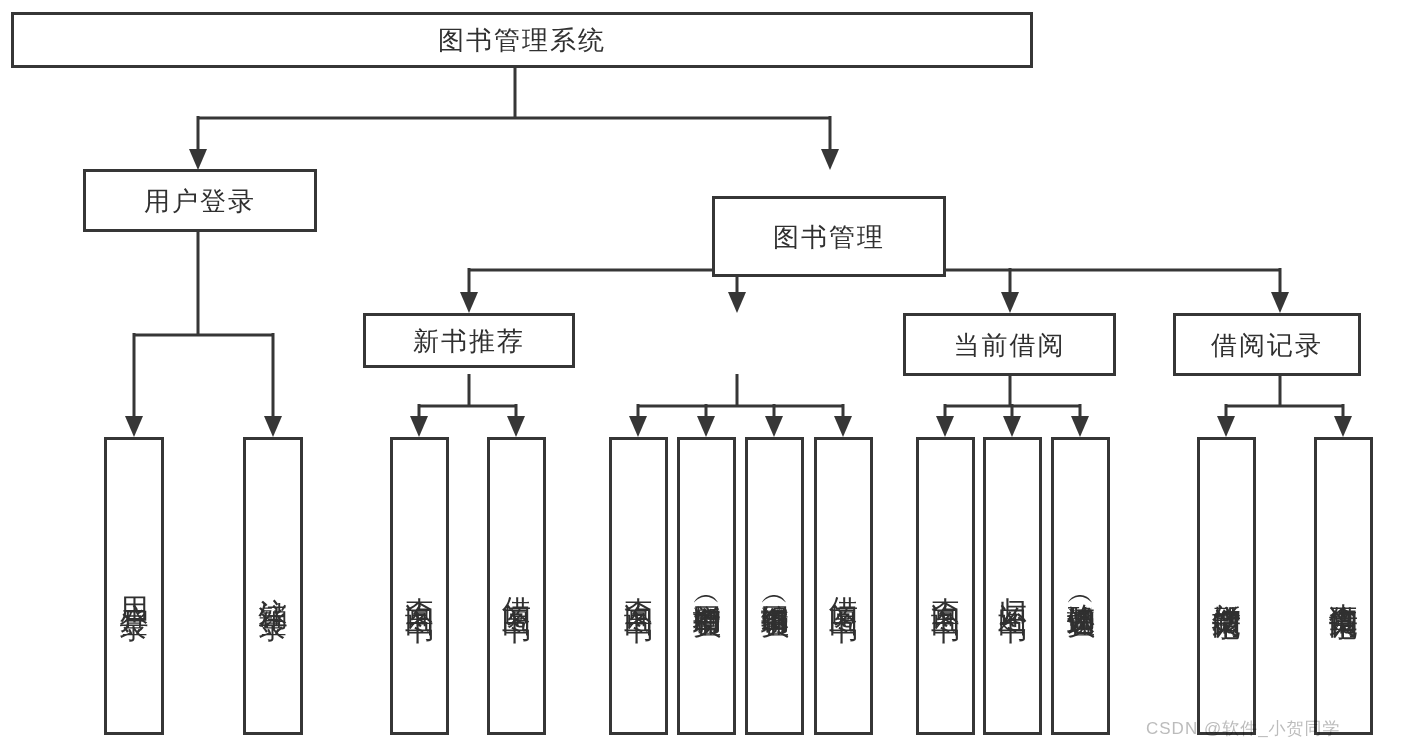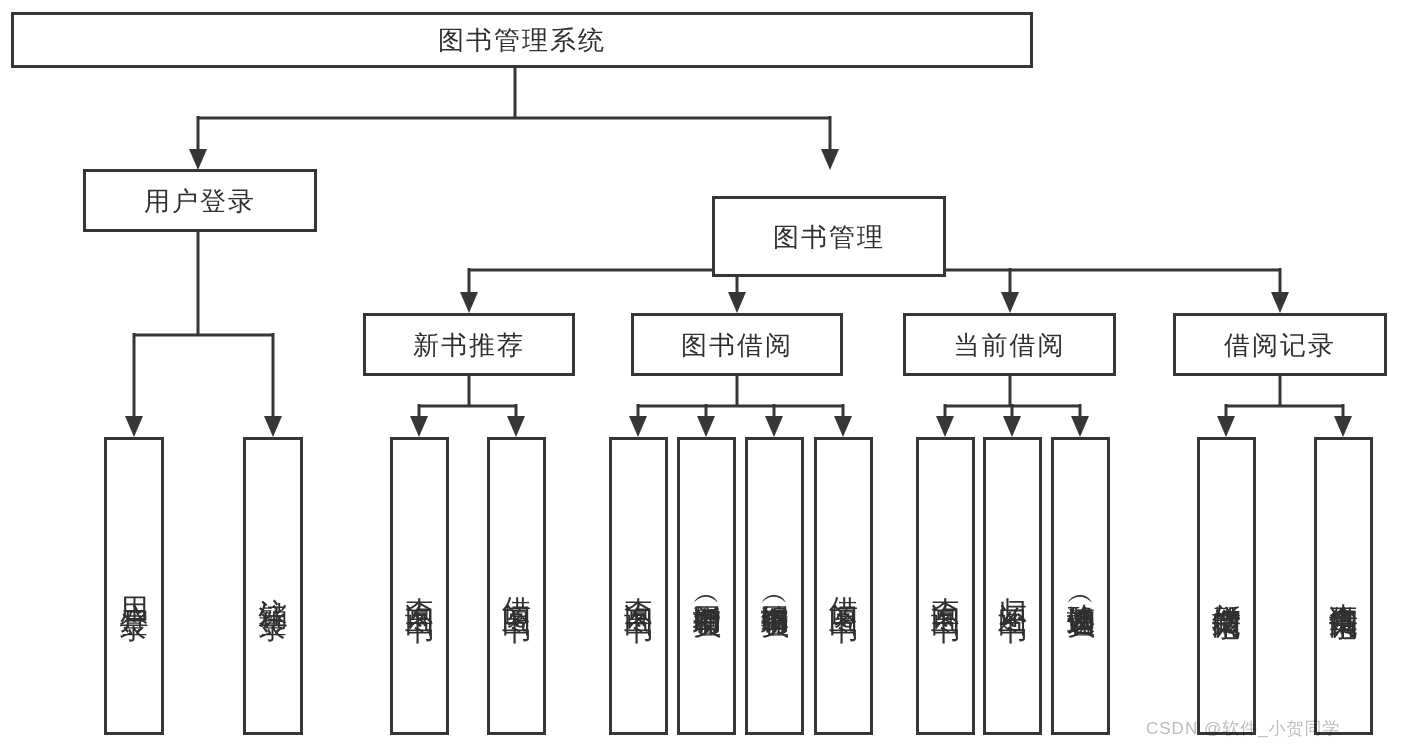--- a/index.html
+++ b/index.html
@@ -96,24 +96,23 @@
       <polygon points="1217,416 1235,416 1226,437"></polygon>
       <polygon points="1334,416 1352,416 1343,437"></polygon>
     </g>
   </svg>
 
   <div class="node" style="left:11px; top:12px; width:1022px; height:56px;">图书管理系统</div>
 
   <div class="node" style="left:83px; top:169px; width:234px; height:63px;">用户登录</div>
   <div class="node" style="left:712px; top:169px; width:234px; height:81px;margin-top:27px;">图书管理</div>
 
-  <div class="node" style="left:363px; top:313px; width:212px; height:63px;text-align:center;">新书推荐</div>
-  <div class="node" style="left:631px; top:313px; width:212px; height:63px;">图书借阅</div>
+  <div class="node" style="left:363px; top:313px; width:212px; height:55px;text-align:center;">新书推荐</div>
   <div class="node" style="left:903px; top:313px; width:213px; height:63px;">当前借阅</div>
-  <div class="node" style="left:1173px; top:313px; width:214px; height:63px;">借阅记录</div>
+  <div class="node" style="left:1173px; top:313px; width:188px; height:63px;">借阅记录</div>
 
   <div class="node leaf v4" style="left:104px; top:437px; width:60px; height:298px;">用户登录</div>
   <div class="node leaf v4" style="left:243px; top:437px; width:60px; height:298px;">注销登录</div>
 
   <div class="node leaf v4" style="left:390px; top:437px; width:59px; height:298px;">查询图书</div>
   <div class="node leaf v4" style="left:487px; top:437px; width:59px; height:298px;">借阅图书</div>
 
   <div class="node leaf v4" style="left:609px; top:437px; width:59px; height:298px;">查询图书</div>
   <div class="node leaf v9" style="left:677px; top:437px; width:59px; height:298px;">新增图书（管理员）</div>
   <div class="node leaf v9" style="left:745px; top:437px; width:59px; height:298px;">编辑图书（管理员）</div>

